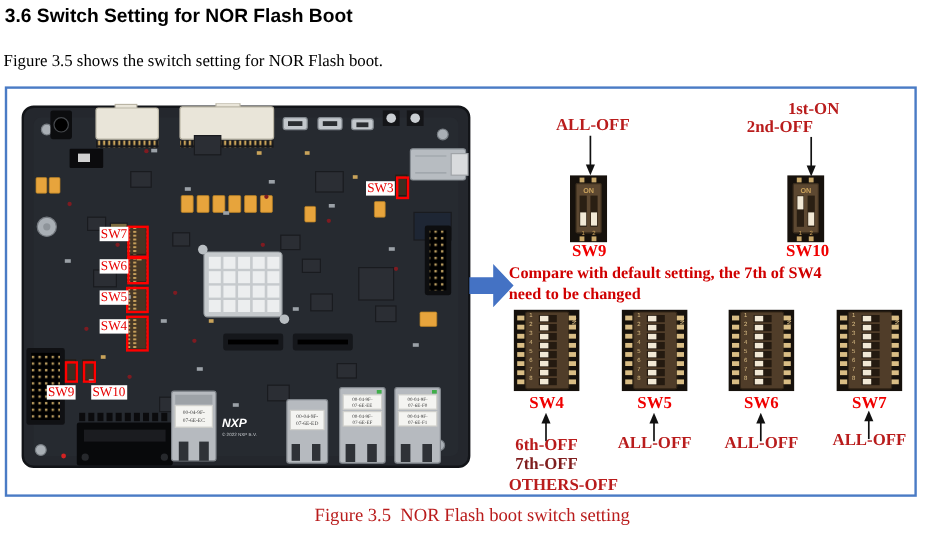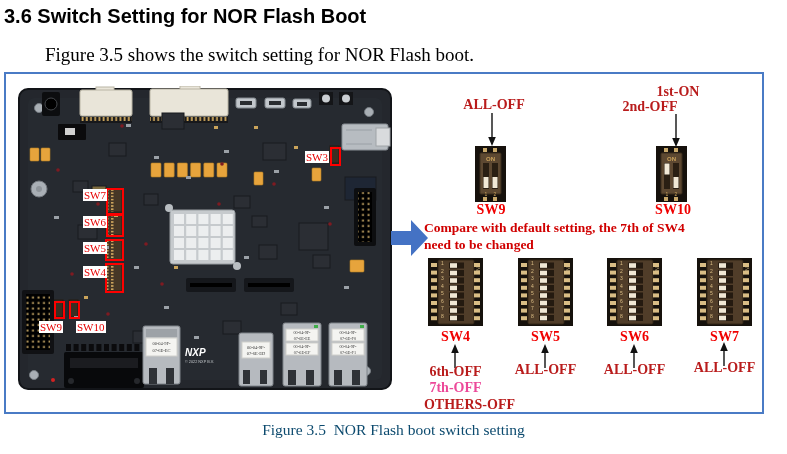--- a/index.html
+++ b/index.html
@@ -1,25 +1,25 @@
 <!DOCTYPE html>
 <html><head>
 <meta charset="utf-8">
 <style>
   html,body{margin:0;padding:0;background:#ffffff;}
   #page{position:relative;width:787px;height:454px;background:#fff;overflow:hidden;
         font-family:"Liberation Serif",serif;}
   .abs{position:absolute;}
   #title{left:4px;top:5px;font-family:"Liberation Sans",sans-serif;font-weight:bold;
-         font-size:20px;color:#000;}
-  #intro{left:3px;top:44px;font-size:19px;color:#000;margin-left:42px;}
-  #caption{left:0;top:421px;width:787px;text-align:center;font-size:15.5px;color:#0c4a6e;white-space:pre;}
+         font-size:16px;color:#000;}
+  #intro{left:3px;top:44px;font-size:14px;color:#000;}
+  #caption{left:0;top:421px;width:787px;text-align:center;font-size:15.5px;color:#b91c1c;white-space:pre;}
   #figbox{left:4px;top:72px;width:760px;height:342px;border:2px solid #4a7bc5;box-sizing:border-box;}
   .setting{font-family:"Liberation Serif",serif;font-weight:bold;font-size:14px;color:#b91c1c;text-align:center;line-height:15px;}
-  .setting.red{color:#ec4899;}
+  .setting.red{color:#7f1d1d;}
   .note{font-family:"Liberation Serif",serif;font-weight:bold;font-size:13.5px;color:#d00000;text-align:left;}
   .swname{font-family:"Liberation Serif",serif;font-weight:bold;font-size:14px;color:#f00000;text-align:center;}
   .boardlabel{font-family:"Liberation Serif",serif;font-weight:normal;font-size:11px;line-height:12px;
               color:#e60000;background:#ffffff;padding:0 1px;}
   .redbox{border:2px solid #ff0000;box-sizing:border-box;}
   .diptile{width:55px;height:68px;}
   .dipdigits{left:13px;top:2px;width:8px;font-size:5px;line-height:7.55px;color:#dcbf86;
              white-space:pre-line;font-family:"Liberation Sans",sans-serif;}
   .dipon{font-size:5px;color:#dcbf86;transform:rotate(90deg);font-family:"Liberation Sans",sans-serif;}
   svg{display:block;}

